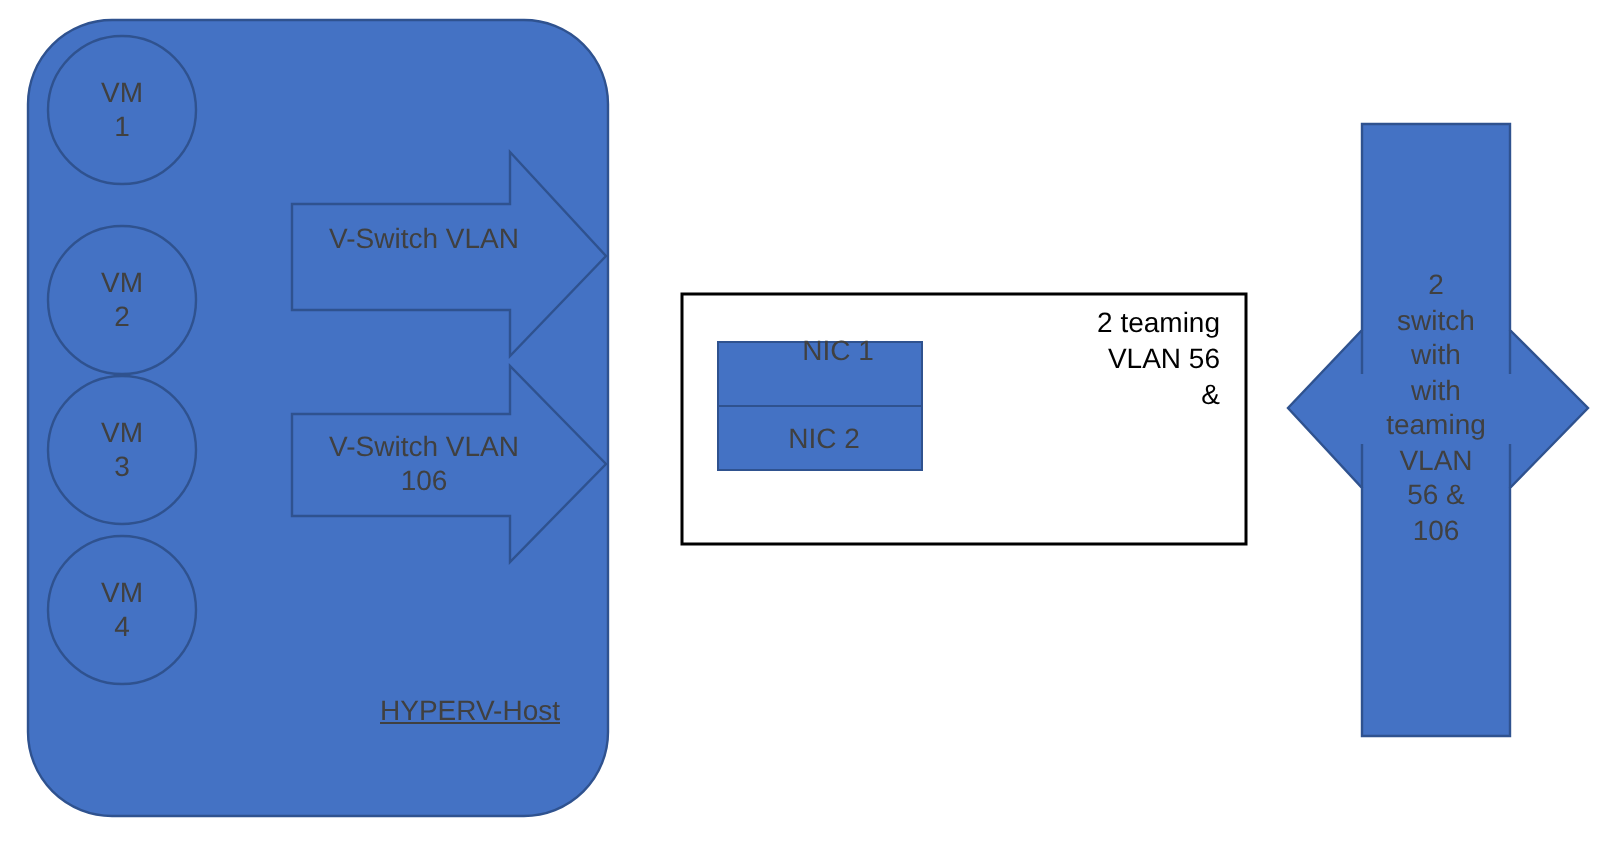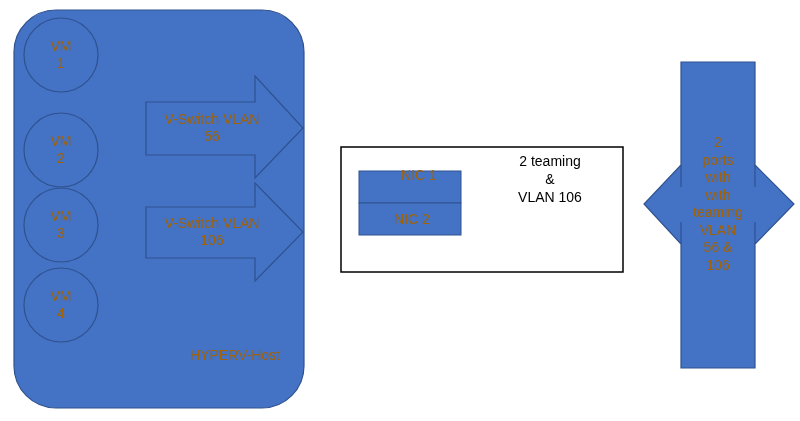--- a/index.html
+++ b/index.html
@@ -1,19 +1,19 @@
 <!DOCTYPE html>
 <html><head>
   <meta charset="utf-8">
   <style>
     html, body { margin:0; padding:0; background:#ffffff; }
     body { width:800px; height:421px; position:relative; overflow:hidden;
            font-family:"Liberation Sans", sans-serif; }
     svg.diagram { position:absolute; left:0; top:0; }
-    .lbl { position:absolute; color:#a16207; font-size:14px; line-height:17px; text-align:center; }
+    .lbl { position:absolute; color:#404040; font-size:14px; line-height:17px; text-align:center; }
     .dark { color:#000000; }
   </style>
 </head>
 <body>
 
 <svg class="diagram" width="800" height="421" viewBox="0 0 800 421">
 
   <rect x="14" y="10" width="290" height="398" rx="42" ry="42" fill="#4472C4" stroke="#2F528F" stroke-width="1.2"></rect>
 
   <circle cx="61" cy="55" r="37" fill="#4472C4" stroke="#2F528F" stroke-width="1.2"></circle>
@@ -47,42 +47,41 @@
   <div>VM</div>
   <div>3</div>
 </div>
 <div class="lbl" style="left:31px;top:288px;width:60px;">
   <div>VM</div>
   <div>4</div>
 </div>
 
 <div class="lbl" style="left:146px;top:111px;width:132px;">
   <div>V-Switch VLAN</div>
-  <div>56</div>
 </div>
 <div class="lbl" style="left:146px;top:215px;width:132px;">
   <div>V-Switch VLAN</div>
   <div>106</div>
 </div>
 
-<div class="lbl" style="left:90px;top:345px;width:190px;text-align:right;font-size:14px;line-height:21px;">
+<div class="lbl" style="left:90px;top:345px;width:190px;text-align:right;font-size:14px;line-height:21px;text-decoration:underline;">
   <div>HYPERV-Host</div>
 </div>
 
 <div class="lbl" style="left:359px;top:167px;width:120px;">NIC 1</div>
 <div class="lbl" style="left:359px;top:211px;width:106px;">NIC 2</div>
 
-<div class="lbl dark" style="left:490px;top:152px;width:120px;font-size:14px;line-height:18px;">
+<div class="lbl dark" style="left:490px;top:152px;width:120px;text-align:right;font-size:14px;line-height:18px;">
   <div>2 teaming</div>
+  <div>VLAN 56</div>
   <div>&amp;</div>
-  <div>VLAN 106</div>
 </div>
 
 <div class="lbl" style="left:681px;top:134px;width:74px;font-size:14px;line-height:17.5px;">
   <div>2</div>
-  <div>ports</div>
+  <div>switch</div>
   <div>with</div>
   <div>with</div>
   <div>teaming</div>
   <div>VLAN</div>
   <div>56 &amp;</div>
   <div>106</div>
 </div>
 
 </body></html>

